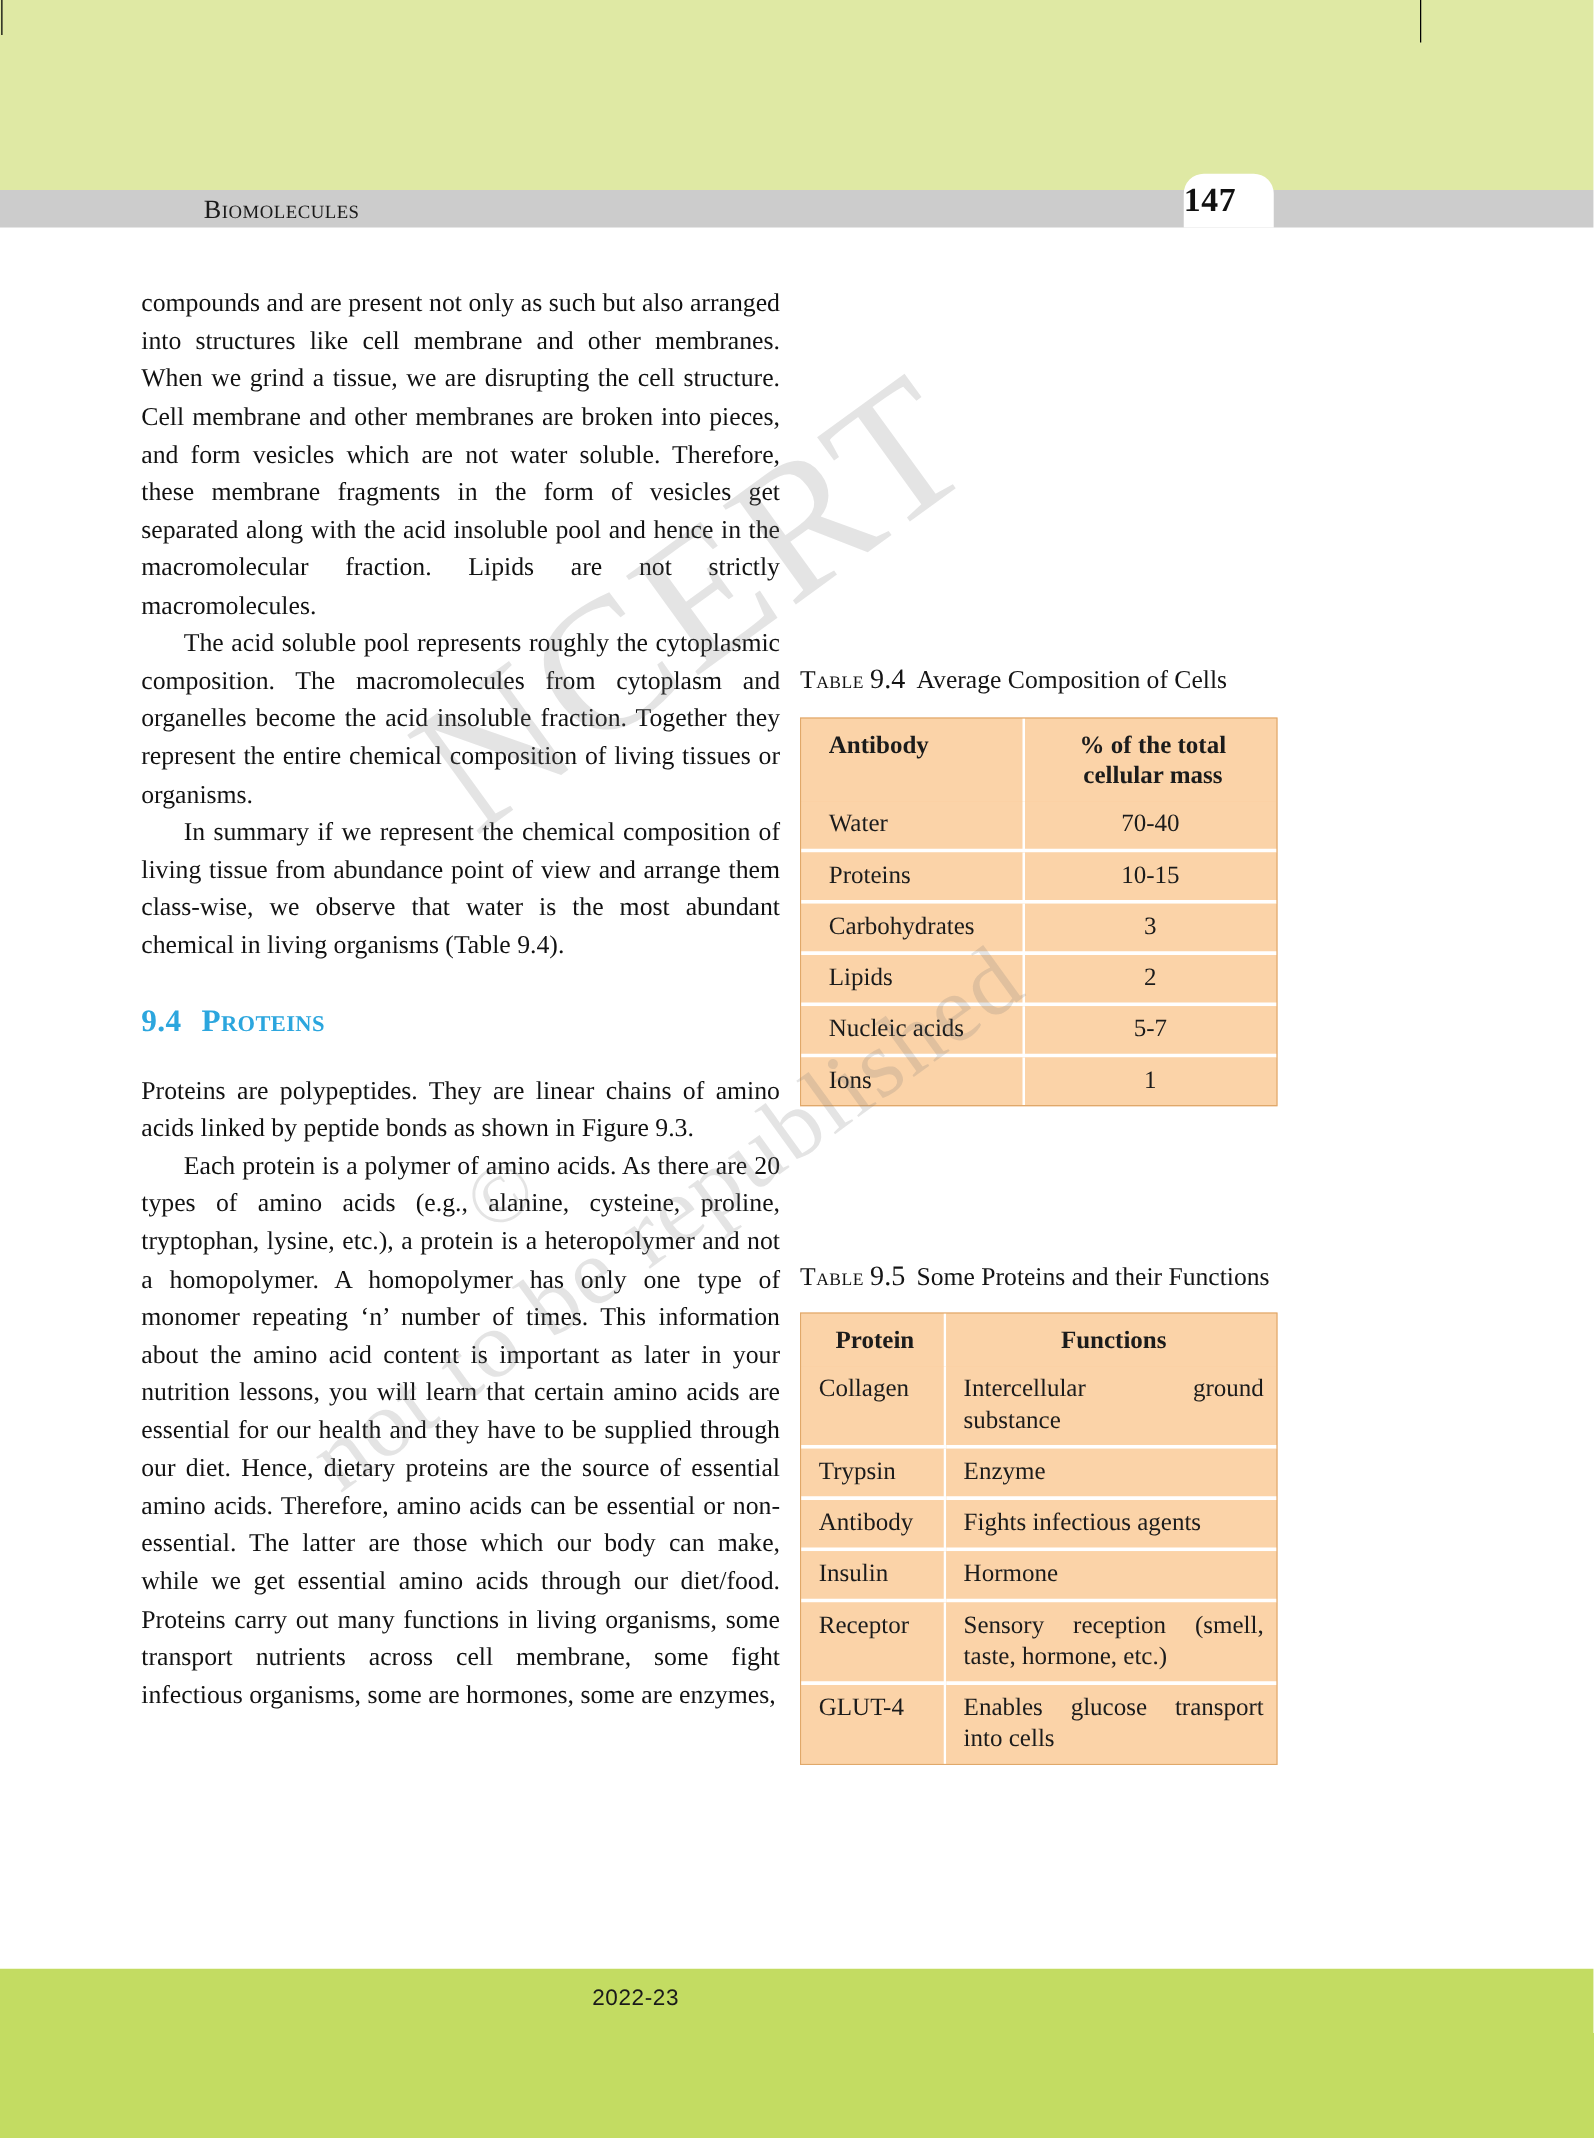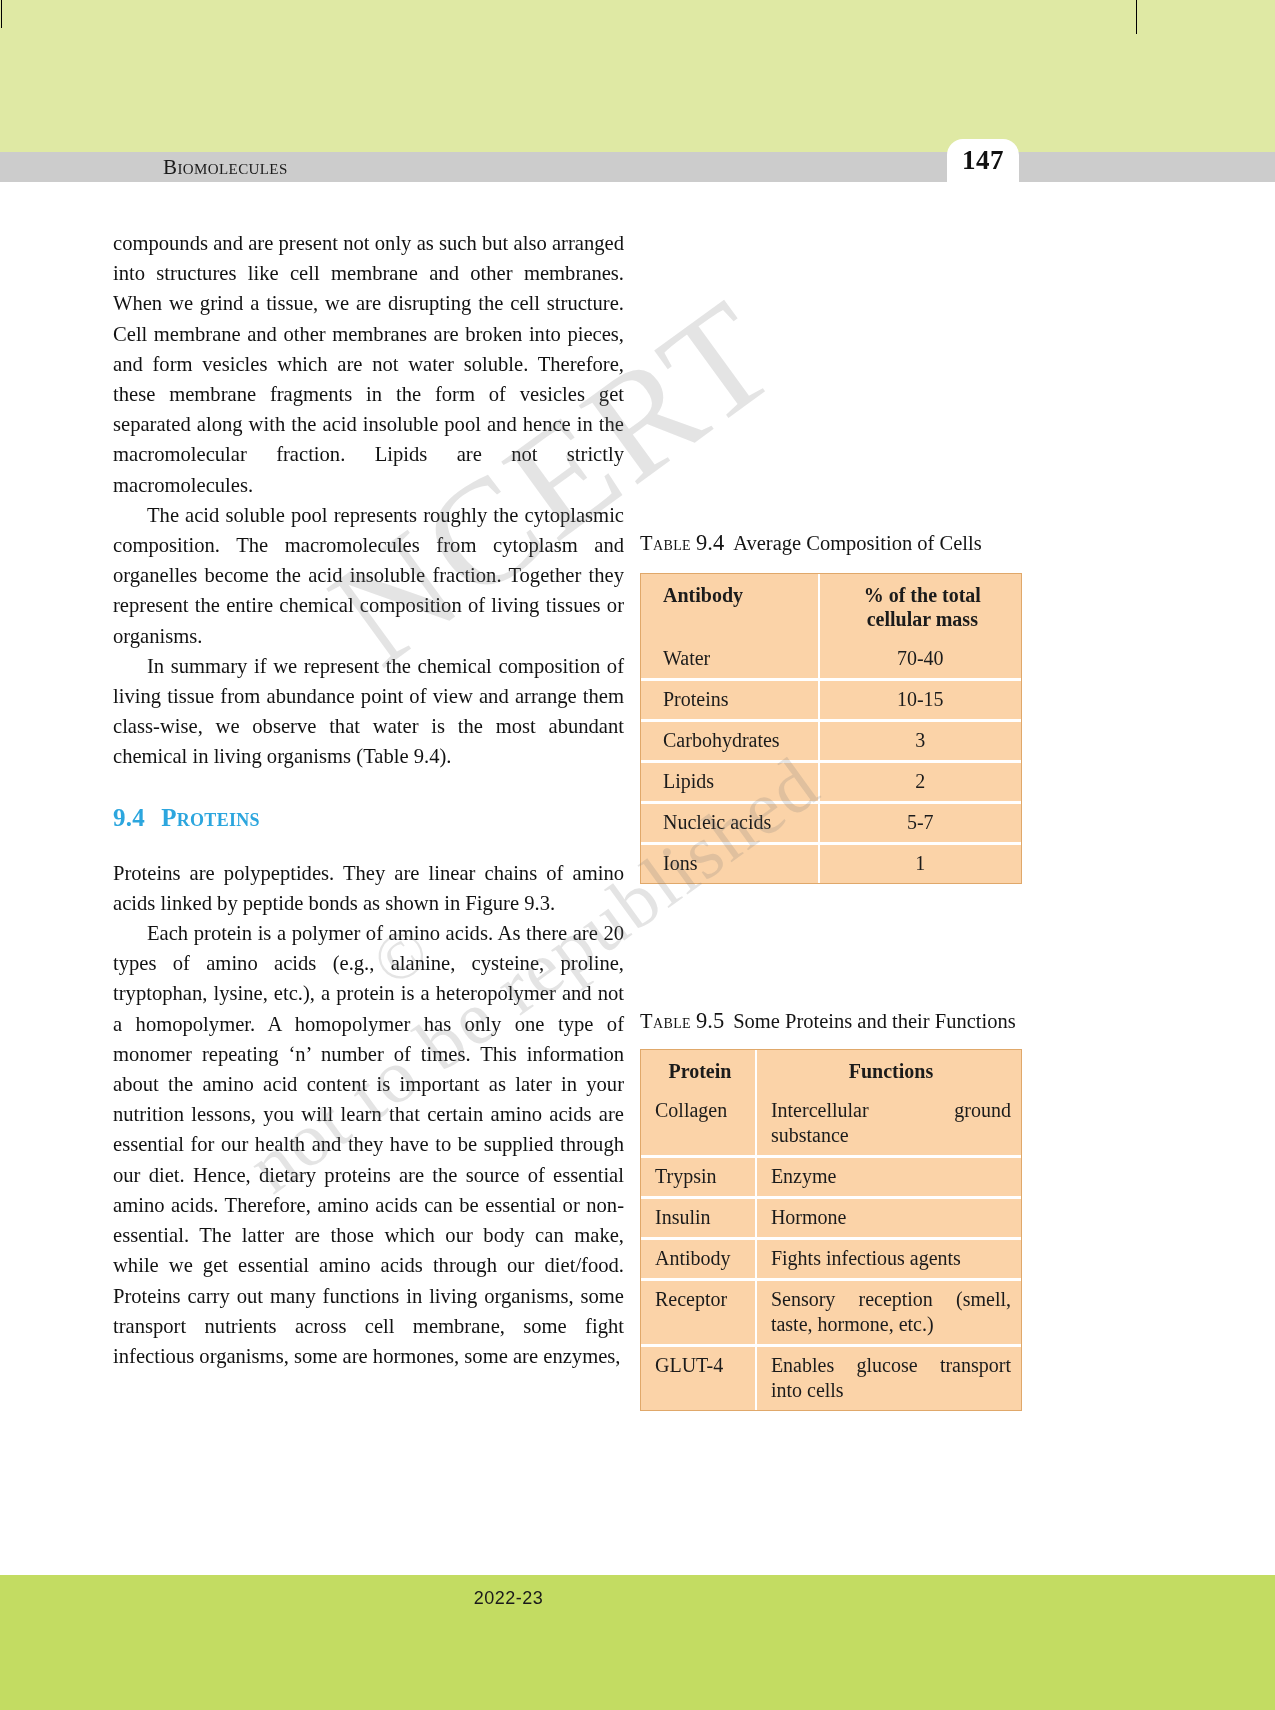--- a/index.html
+++ b/index.html
@@ -57,21 +57,20 @@
   
   .pagenum-box {
     position: absolute;
     left: 947px; top: 139px;
     width: 72px; height: 43px;
     background: #ffffff;
     border-top-left-radius: 16px;
     border-top-right-radius: 16px;
     display: flex;
     align-items: center;
-    justify-content: center;
   }
   .pagenum-box span {
     font-family: "Liberation Serif", serif;
     font-size: 27px;
     font-weight: bold;
     color: #111;
     letter-spacing: 0.5px;
   }
 
   
@@ -352,26 +351,26 @@
           <tbody>
             <tr>
               <td>Collagen</td>
               <td class="fn">Intercellular  ground substance</td>
             </tr>
             <tr>
               <td>Trypsin</td>
               <td class="fn">Enzyme</td>
             </tr>
             <tr>
+              <td>Antibody</td>
+              <td class="fn">Fights  infectious  agents</td>
+            </tr>
+            <tr>
               <td>Insulin</td>
               <td class="fn">Hormone</td>
-            </tr>
-            <tr>
-              <td>Antibody</td>
-              <td class="fn">Fights  infectious  agents</td>
             </tr>
             <tr>
               <td>Receptor</td>
               <td class="fn">Sensory  reception (smell,  taste,  hormone, etc.)</td>
             </tr>
             <tr>
               <td>GLUT-4</td>
               <td class="fn">Enables  glucose transport into  cells</td>
             </tr>
           </tbody>

